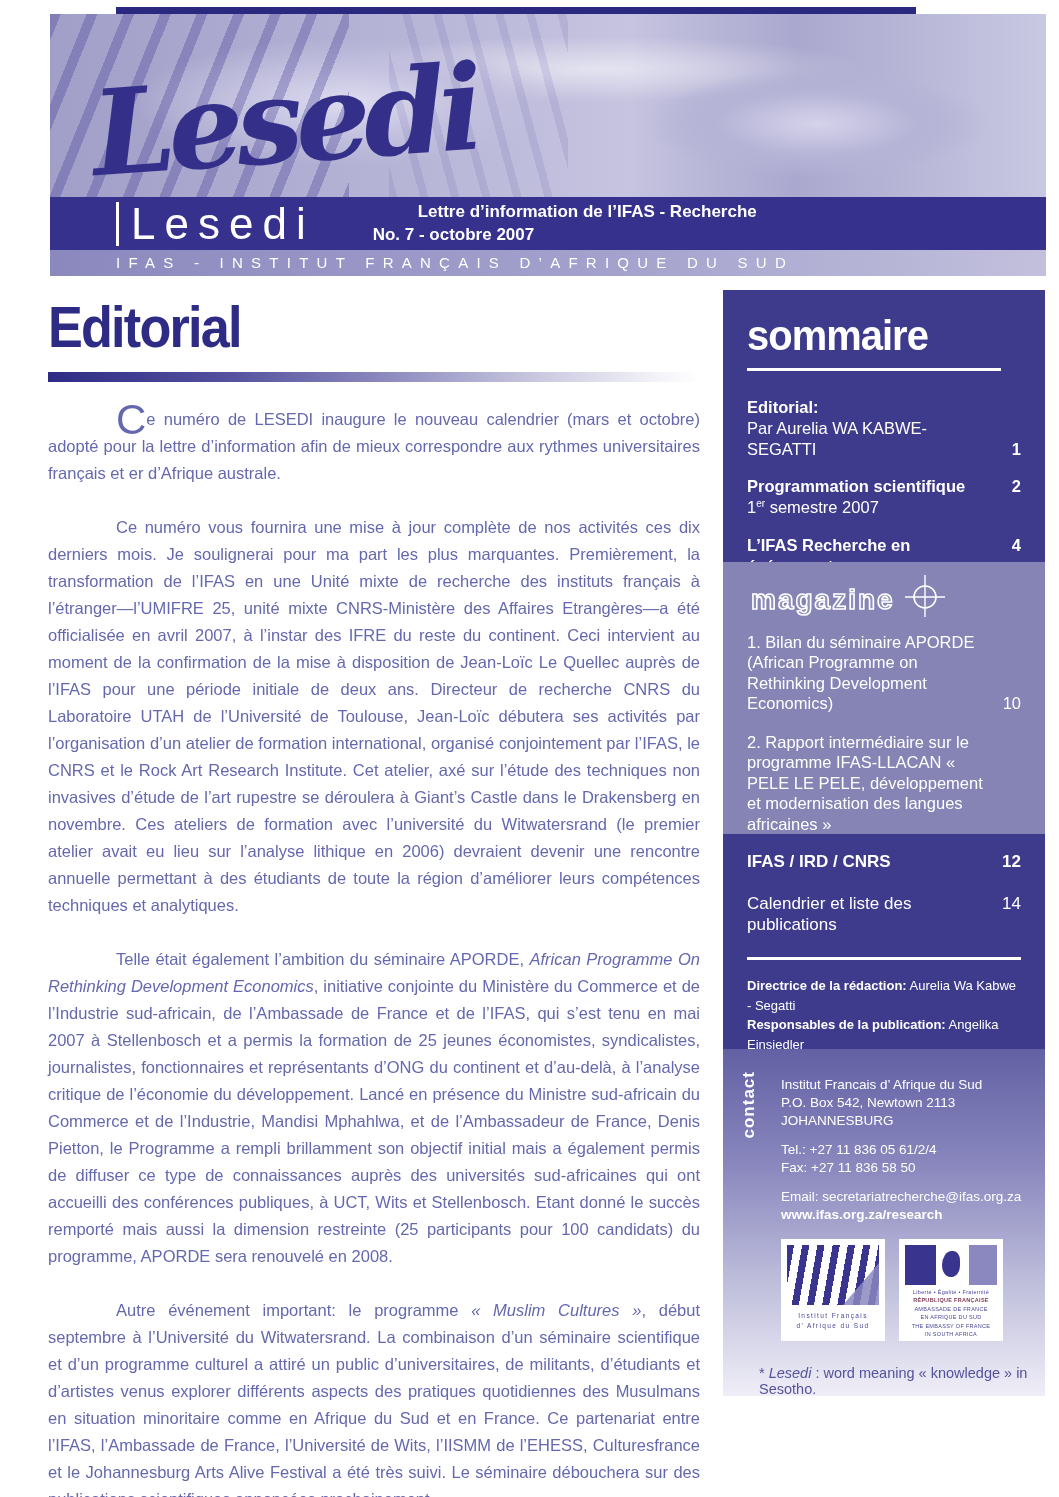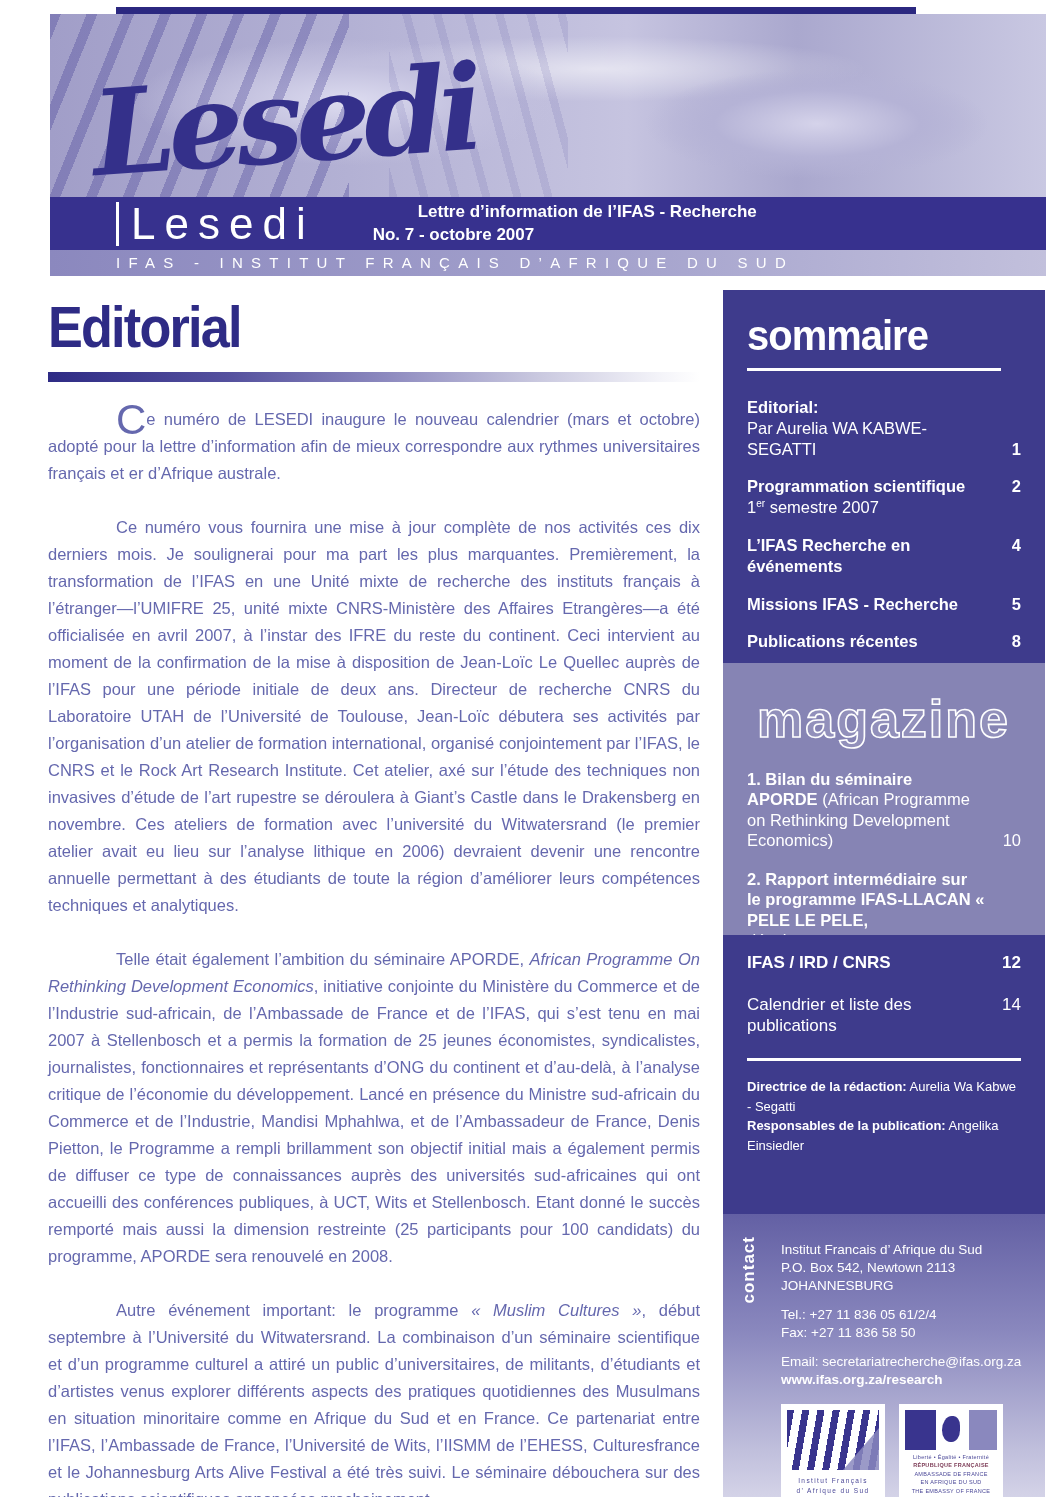--- a/index.html
+++ b/index.html
@@ -42,49 +42,49 @@
   .title-rule { margin-top:16px; height:10px;
     background:linear-gradient(to right,#2e2b85 0%,#55519e 28%,#8d8abf 52%,#c9c8df 75%,#f4f4f9 94%,#ffffff 100%); }
   .body-text { margin-top:24px; color:#6568ae; font-size:16.5px; line-height:27px; text-align:justify; }
   .para { margin:0 0 27px 0; text-indent:68px; }
   .it { font-style:italic; }
   .drop { font-size:42px; line-height:0; vertical-align:-9px; letter-spacing:0; }
 
   
   .sidebar { position:absolute; left:723px; top:290px; width:322px; height:1207px; color:#ffffff; }
   .panel { box-sizing:border-box; overflow:hidden; }
-  .panel-sommaire { height:373px; background:#3e3b8c; padding:24px 24px 0 24px; }
+  .panel-sommaire { height:272px; background:#3e3b8c; padding:24px 24px 0 24px; }
   .som-title { margin:0; font-size:42px; font-weight:700; letter-spacing:-1px;
     transform:scaleX(.95); transform-origin:left; line-height:1.05; }
   .som-rule { height:3px; background:#ffffff; width:254px; margin-top:10px; }
   .toc { margin-top:26px; }
   .toc-item { display:flex; justify-content:space-between; margin-bottom:17px;
     font-size:16.5px; line-height:1.26; }
   .toc-item.start { align-items:flex-start; }
   .toc-item.end { align-items:flex-end; }
   .toc-left { flex:1; padding-right:8px; }
   .toc-label { font-weight:700; }
   .toc-sub { font-weight:400; }
   .toc-sub sup { font-size:10px; }
   .toc-page { width:26px; text-align:right; font-weight:700; }
 
   .panel-magazine { height:272px; background:#8684b4; padding:20px 24px 0 24px; }
   .mag-title-row { display:flex; align-items:center; }
-  .mag-title { margin:10px; font-size:52px; font-weight:700; letter-spacing:2px; line-height:1.0;
+  .mag-title { margin:4px; font-size:28px; font-weight:700; letter-spacing:2px; line-height:1.0;
     color:rgba(255,255,255,0.10); -webkit-text-stroke:1.6px #ffffff; }
   .crosshair { margin-left:4px; margin-top:-10px; }
   .mag-items { margin-top:14px; }
   .mag-item { display:flex; justify-content:space-between; align-items:flex-end;
     margin-bottom:18px; font-size:16.5px; line-height:1.24; }
   .mag-text { width:238px; }
-  .mag-bold { font-weight:700; }
+  .mag-bold { font-weight:400; }
   .mag-reg { font-weight:400; }
   .mag-page { width:28px; text-align:right; font-weight:400; }
 
-  .panel-secondary { height:279px; background:#3e3b8c; padding:18px 24px 0 24px; }
+  .panel-secondary { height:215px; background:#3e3b8c; padding:18px 24px 0 24px; }
   .sec-row { display:flex; justify-content:space-between; font-size:17px; margin-bottom:22px; line-height:1.2; }
   .sec-row.b { font-weight:700; }
   .sec-page { text-align:right; }
   .sec-rule { height:3px; background:#ffffff; margin:0 0 16px 0; }
   .credits { font-size:13px; line-height:1.5; }
   .credits b { font-weight:700; }
 
   .panel-contact { height:347px; position:relative; padding:16px 16px 0 14px;
     background:linear-gradient(to bottom,#6360a4 0%,#8a88be 34%,#c0bfdc 68%,#efeef7 100%); }
   .contact-label { position:absolute; left:16px; top:22px; writing-mode:vertical-rl;

